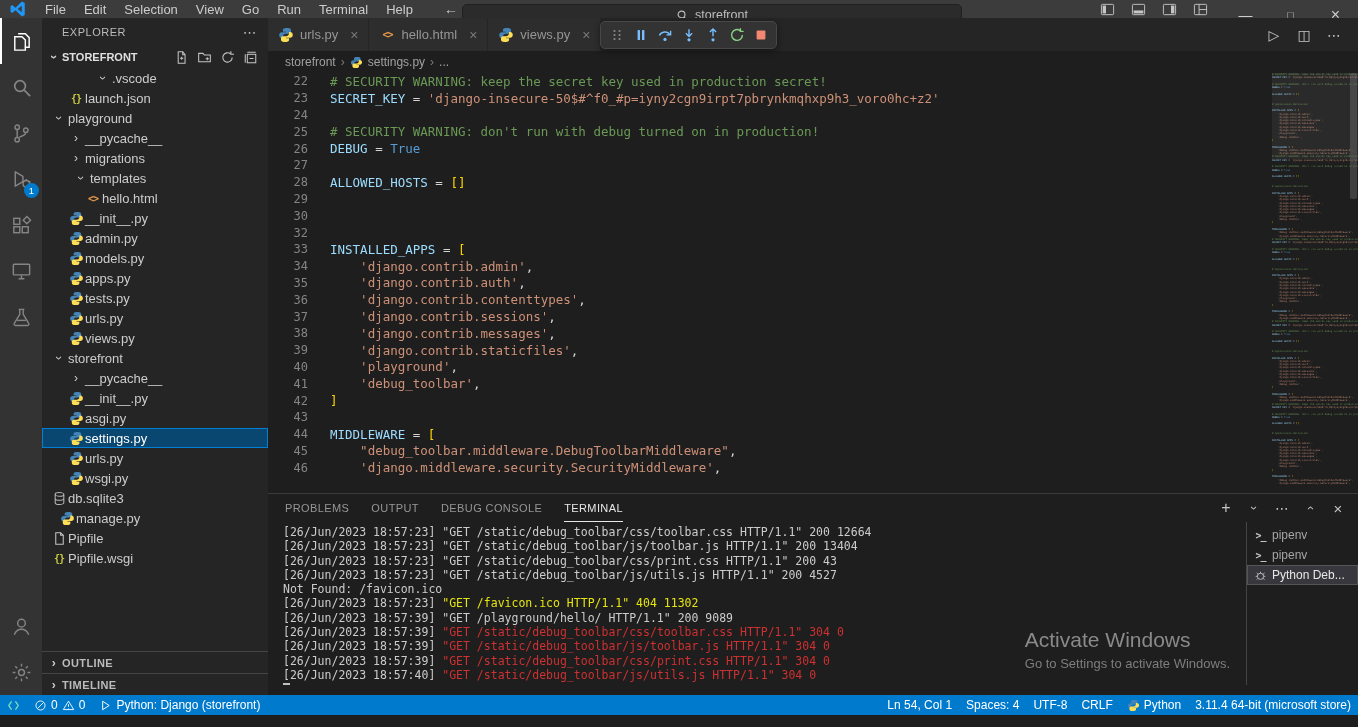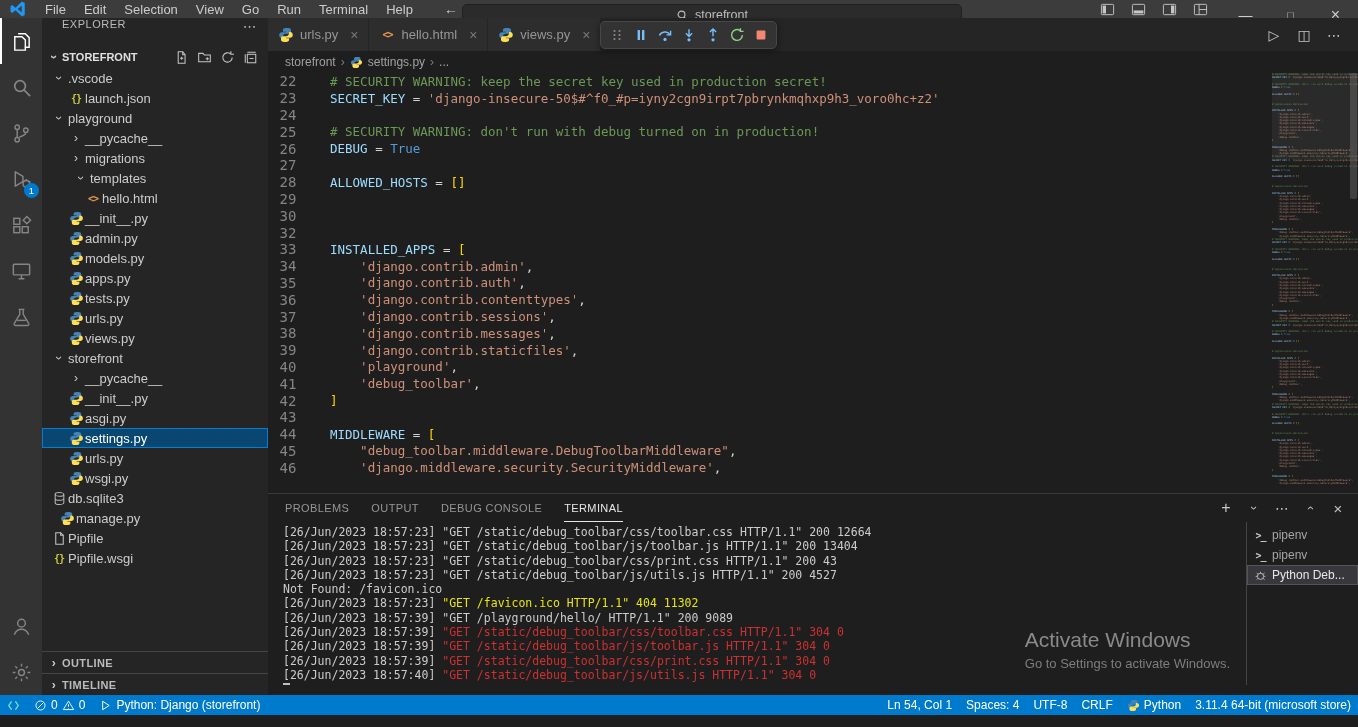--- a/index.html
+++ b/index.html
@@ -34,21 +34,21 @@
 
   .activitybar{width:42px;background:#333333;display:flex;flex-direction:column;justify-content:space-between}
   .ab-group{display:flex;flex-direction:column}
   .ab-item{position:relative;width:42px;height:46px;display:flex;align-items:center;justify-content:center;color:#858585}
   .ab-item .icon{width:23px;height:23px}
   .ab-item.active{color:#ffffff;box-shadow:inset 2px 0 0 #ffffff}
   .badge{position:absolute;right:3px;bottom:4px;background:#007acc;min-width:15px;height:15px;border-radius:8px;
     font-size:9.5px;display:flex;align-items:center;justify-content:center;color:#fff;padding:0 3px}
 
   .sidebar{width:226px;background:#252526;display:flex;flex-direction:column;color:#cccccc}
-  .sb-header{height:28px;padding:0 10px 0 20px;font-size:11px;color:#bbbbbb;display:flex;align-items:flex-start;
+  .sb-header{height:28px;padding:0 10px 0 20px;font-size:11px;color:#bbbbbb;display:flex;align-items:center;
     justify-content:space-between;letter-spacing:.5px}
   .proj-row{height:22px;display:flex;align-items:center;font-weight:bold;font-size:11px;color:#e0e0e0;padding-left:4px}
   .proj-row .chev{width:16px;text-align:center}
   .proj-actions{margin-left:auto;display:flex;gap:8px;padding-right:10px;color:#c5c5c5}
   .proj-actions .icon{width:15px;height:15px}
   .chev{font-size:12px;color:#cccccc}
   #file-tree{overflow:hidden}
   .tree-row{height:20px;display:flex;align-items:center;cursor:pointer;white-space:nowrap}
   .tree-row .slot{width:18px;display:inline-flex;justify-content:center;align-items:center;flex:none}
   .tree-row .lbl{font-size:13px}
@@ -70,21 +70,21 @@
     border-radius:5px;display:flex;align-items:center;padding:0 5px;gap:3px;box-shadow:0 2px 6px rgba(0,0,0,.45);z-index:6}
   .dbtn{width:21px;height:21px;display:inline-flex;align-items:center;justify-content:center}
   .dbtn .icon{width:16px;height:16px}
   .breadcrumb{height:22px;display:flex;align-items:center;padding-left:17px;font-size:12px;color:#a0a0a0;gap:5px;flex:none}
   .breadcrumb .sep{color:#7c7c7c;font-size:12px}
   .breadcrumb .icon{width:13px;height:13px}
 
   .editor-body{height:420px;position:relative;display:flex;overflow:hidden;flex:none}
   #code-lines{flex:1;font-family:"DejaVu Sans Mono",monospace;font-size:12.5px;overflow:hidden}
   .code-line{height:16.8px;display:flex;align-items:center}
-  .lnum{width:40px;text-align:center;color:#858585;flex:none;font-size:14px}
+  .lnum{width:40px;text-align:right;color:#858585;flex:none;font-size:12px}
   .ltxt{margin-left:22px;white-space:pre}
   .tk-cmt{color:#6a9955}.tk-str{color:#ce9178}.tk-kw{color:#569cd6}
   .tk-varb{color:#9cdcfe}.tk-pun{color:#d4d4d4}.tk-brk{color:#ffd700}
   .minimap{width:86px;flex:none;position:relative}
   #minimap-content{font-family:"DejaVu Sans Mono",monospace;font-size:2.5px;line-height:3.3px;
     white-space:pre;overflow:hidden;height:100%;opacity:.85}
   #minimap-content>div{height:3.3px}
   .mm-slider{position:absolute;top:0;left:0;right:0;height:86px;background:rgba(255,255,255,.055)}
   .vscroll{position:absolute;right:1px;top:0;width:7px;height:126px;background:rgba(121,121,121,.38);border-radius:2px}
 
@@ -310,21 +310,21 @@
             </span>
             <span class="icon">
               <svg viewBox="0 0 16 16" fill="none" stroke="currentColor" stroke-width="1.1">
                 <rect x="4.6" y="4.6" width="9" height="9"></rect>
                 <path d="M4.6 2.4h9M2.4 4.6v9M7 9.1h4.2"></path>
               </svg>
             </span>
           </span>
       </div>
       <div id="file-tree">
-          <div class="tree-row" style="padding-left: 8px;">
+          <div class="tree-row" style="padding-left: 8px; margin-left: 44px;">
             <span class="slot">
               <span class="chev rot90">›</span>
             </span>
             <span class="lbl">.vscode</span>
           </div>
           <div class="tree-row" style="padding-left: 25px;">
             <span class="slot">
               <span class="txticon" style="color:#cbcb41">{}</span>
             </span>
             <span class="lbl">launch.json</span>

